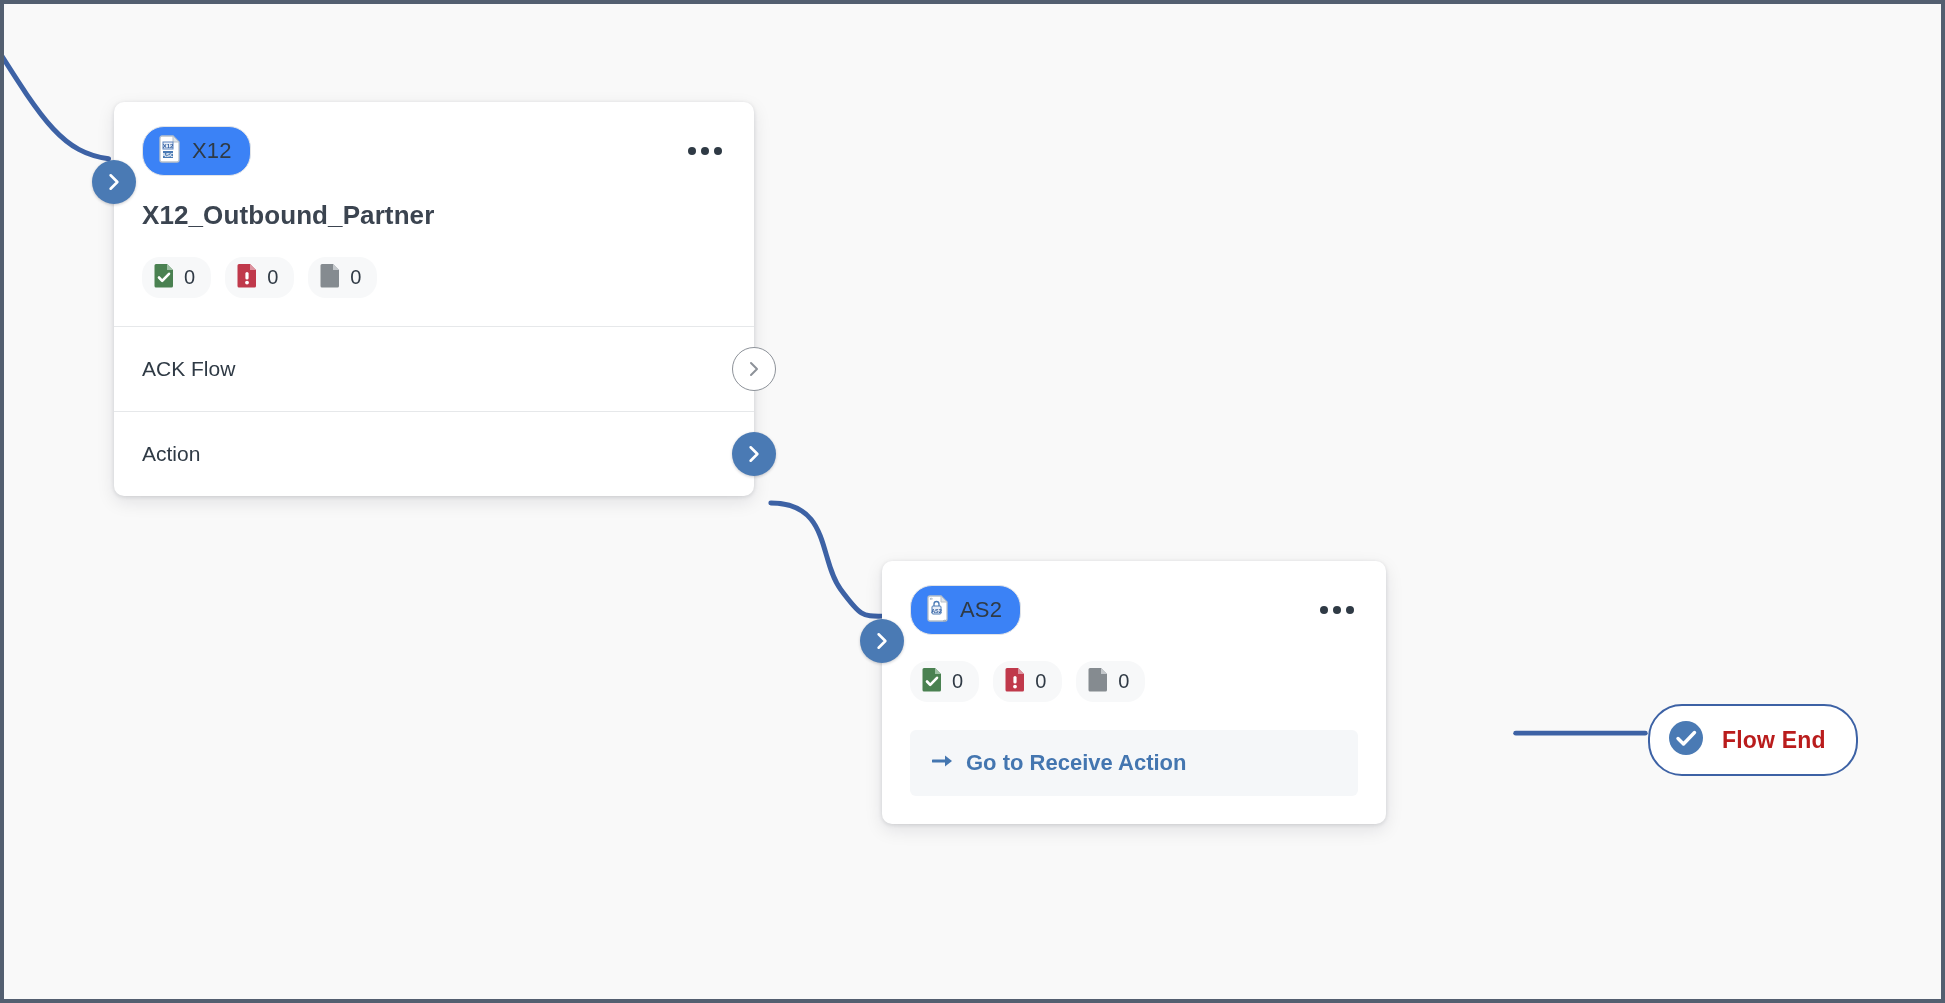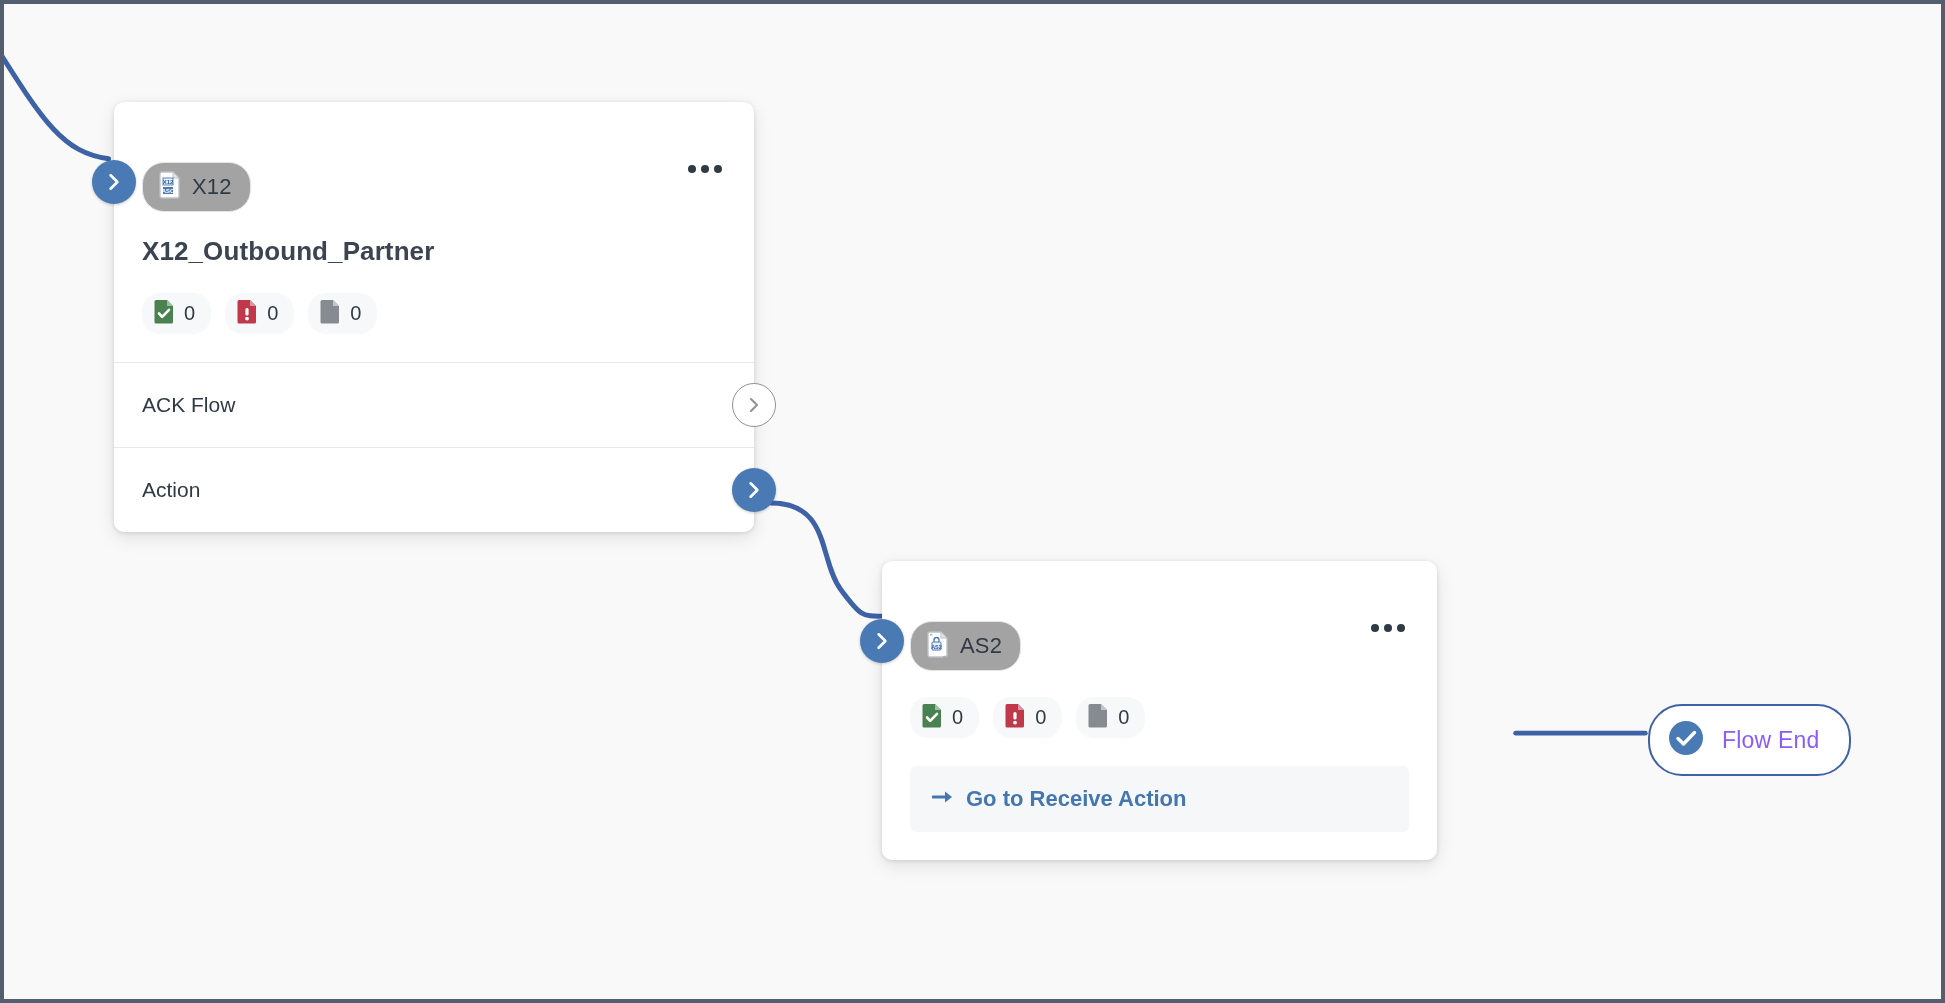--- a/index.html
+++ b/index.html
@@ -47,22 +47,21 @@
     padding: 24px 28px 0 28px;
   }
 
   .proto-pill {
     display: inline-flex;
     align-items: center;
     gap: 9px;
     border: 1px solid #e2e4e7;
     border-radius: 22px;
     padding: 7px 18px 7px 12px;
-    background: #a3a3a3;
-    margin-top: 36px;
+    background: #3b82f6;
   }
   .proto-pill .label {
     font-size: 22px;
     color: #2f3a45;
     letter-spacing: .2px;
   }
 
   .kebab {
     display: inline-flex;
     gap: 5px;
@@ -148,22 +147,22 @@
     align-items: center;
     gap: 16px;
     background: #ffffff;
     border: 2.5px solid #3d62a5;
     border-radius: 34px;
     padding: 12px 30px 12px 16px;
     box-sizing: border-box;
   }
   .flow-end .fe-label {
     font-size: 23px;
-    font-weight: normal;
-    color: #8b5cf6;
+    font-weight: bold;
+    color: #b91c1c;
     letter-spacing: .2px;
   }
 
   .go-action {
     margin: 0 28px 28px 28px;
     background: #f5f7f9;
     border-radius: 6px;
     display: flex;
     align-items: center;
     gap: 12px;
@@ -273,21 +272,21 @@
       </span>
     </div>
 
     <span class="handle filled" style="left:-22px; top:58px;">
       <svg width="18" height="18" viewBox="0 0 16 16">
         <path d="M5 2 L11 8 L5 14" fill="none" stroke="#ffffff" stroke-width="2.3" stroke-linecap="round" stroke-linejoin="round"></path>
       </svg>
     </span>
   </div>
 
-  <div class="node-card" style="left:878px; top:557px; width:555px;">
+  <div class="node-card" style="left:878px; top:557px; width:504px;">
 
     <div class="card-head">
       <div class="proto-pill">
         <span>
           <svg width="28" height="30" viewBox="0 0 28 30">
             <path d="M7 3 h11 l6 6 v17 a2 2 0 0 1 -2 2 H7 a2 2 0 0 1 -2 -2 V5 a2 2 0 0 1 2 -2 z" fill="#ffffff" stroke="#b9c1c9" stroke-width="1.3"></path>
             <path d="M18 3 l6 6 h-6 z" fill="#dfe4ea" stroke="#b9c1c9" stroke-width="1"></path>
             <path d="M11 13 v-2 a2.5 2.5 0 0 1 5 0 v2" fill="none" stroke="#4a7ab4" stroke-width="1.3"></path>
             <rect x="9" y="13" width="9" height="8" rx="1" fill="#e8eef7" stroke="#4a7ab4" stroke-width="1"></rect>
             <text x="13.5" y="19.5" font-family="'Liberation Sans',sans-serif" font-size="5.5" fill="#2f5c9e" text-anchor="middle" font-weight="bold">AS2</text>

